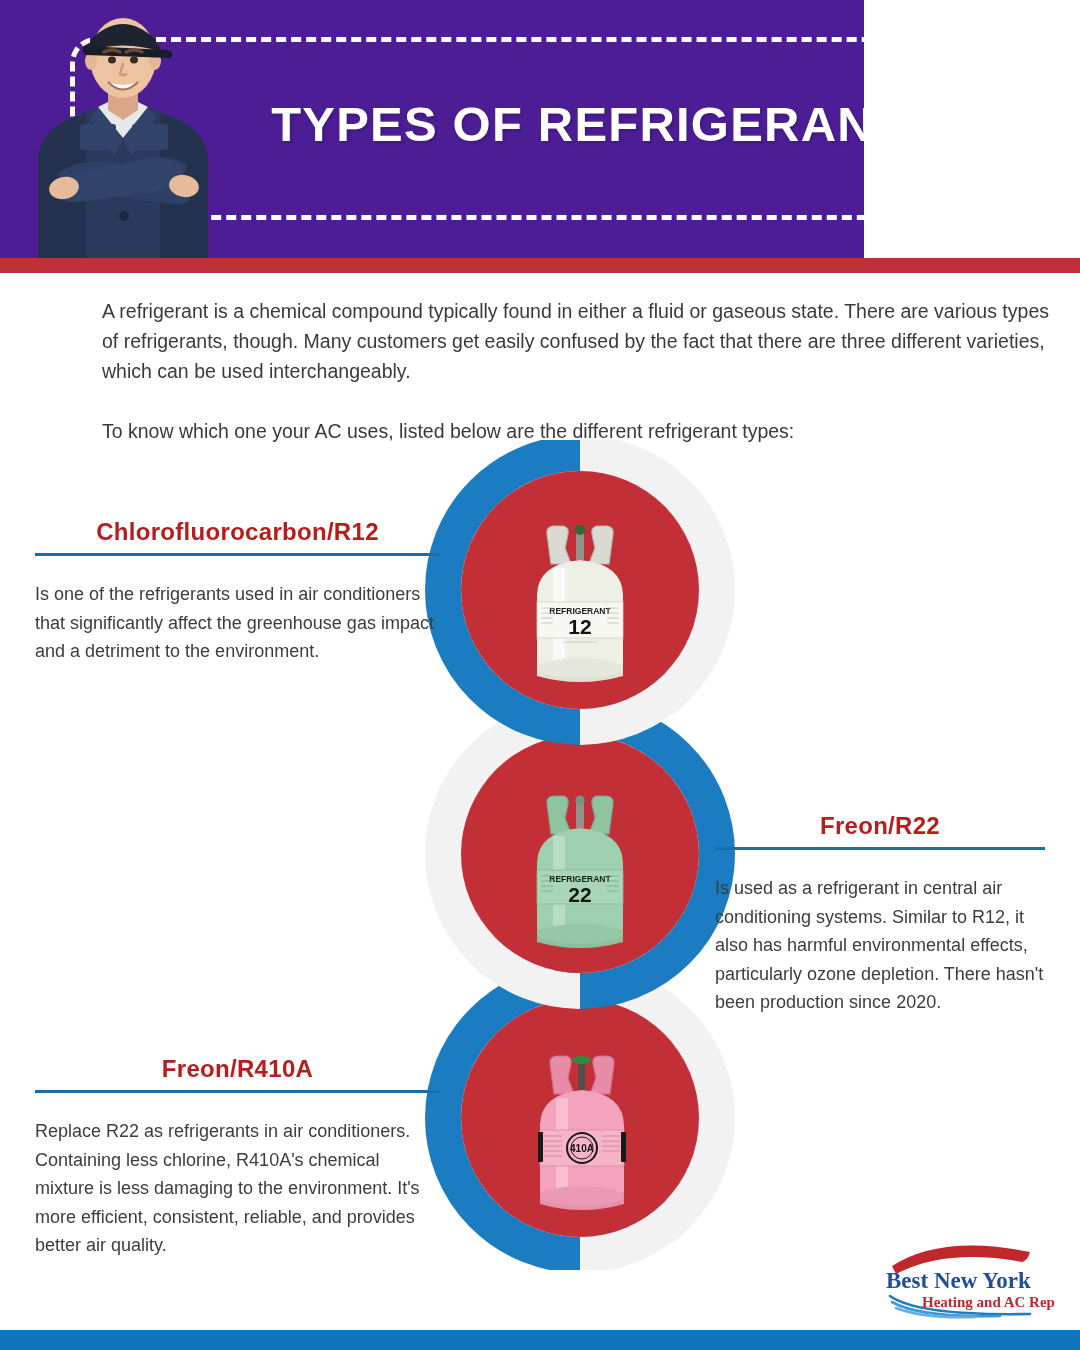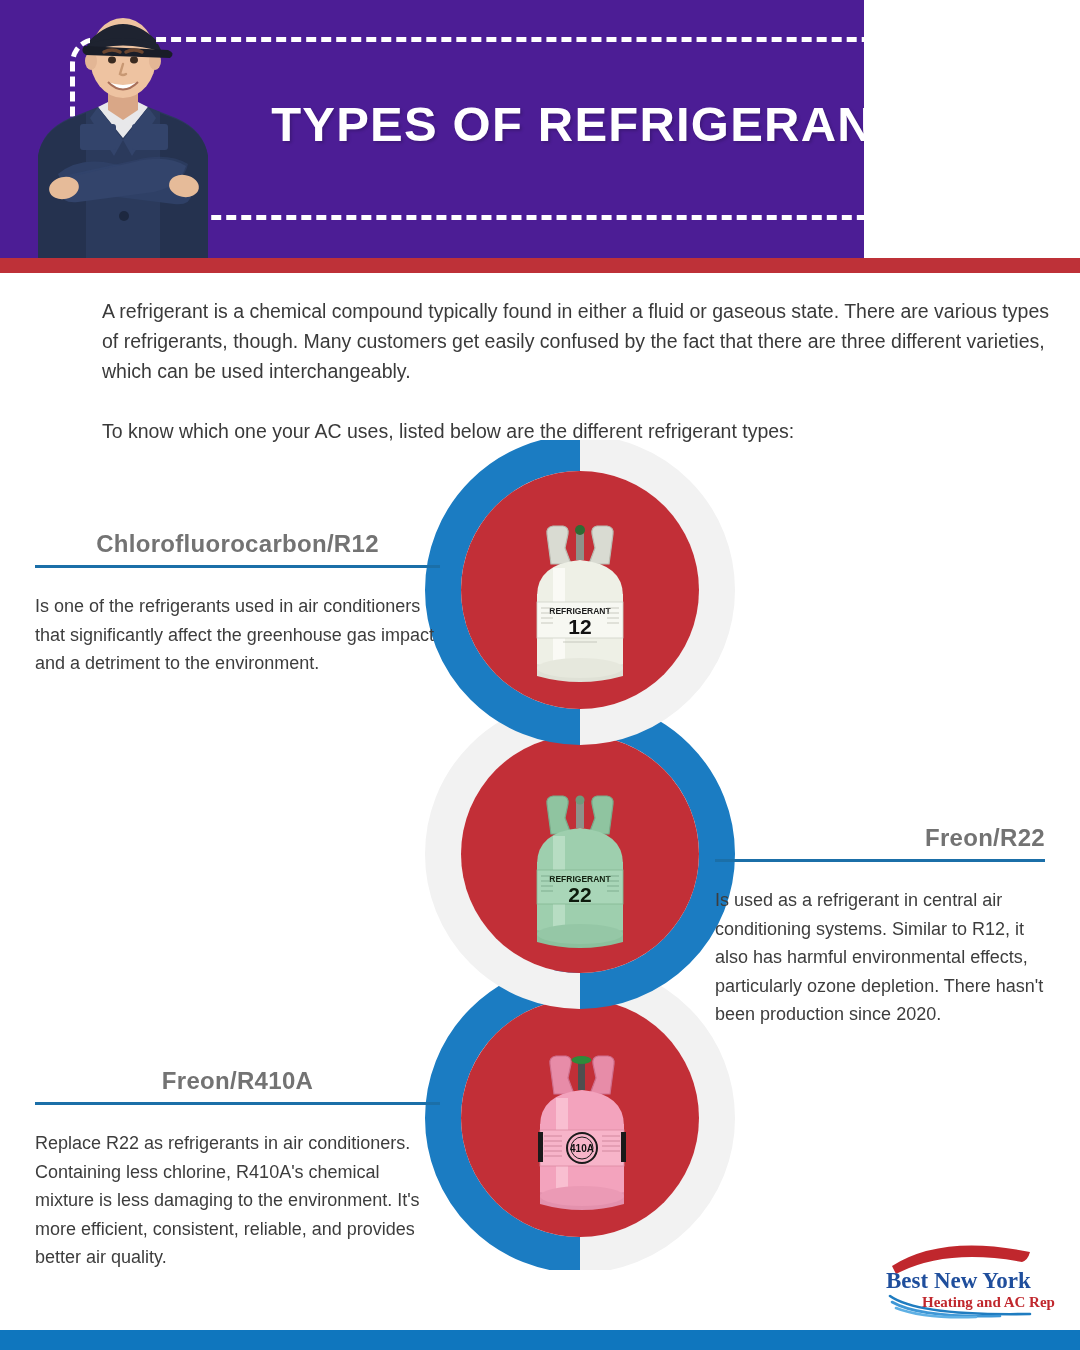--- a/index.html
+++ b/index.html
@@ -56,34 +56,33 @@
   .stage { position:absolute; left:0; top:440px; width:1080px; height:830px; }
   .stage svg { display:block; }
 
   
   .tank { position:absolute; }
   .tank svg { display:block; }
 
   
   .sec { position:absolute; }
   .sec h2 {
-    font-size:24px; font-weight:bold; color:#737373;
+    font-size:24px; font-weight:bold; color:#b91c1c;
     font-family:"Liberation Sans", sans-serif;
     letter-spacing:0.3px;
     padding-bottom:7px;
-    margin-top:12px;
   }
   .sec .rule { height:3px; background:#1b6fa8; width:100%; }
   .sec p {
     margin-top:24px;
     font-size:18px; line-height:28.5px; color:#3d3d3d;
     font-family:"Liberation Sans", sans-serif;
   }
   .sec.left  h2 { text-align:center; }
-  .sec.right h2 { text-align:right; }
+  .sec.right h2 { text-align:center; }
 
   #sec-r12   { left:35px;  top:518px;  width:405px; }
   #sec-r22   { left:715px; top:812px;  width:330px; }
   #sec-r410a { left:35px;  top:1055px; width:405px; }
 
   
   .logo { position:absolute; left:880px; top:1238px; width:175px; height:82px; }
   .logo svg { display:block; }
 </style>
 </head>

